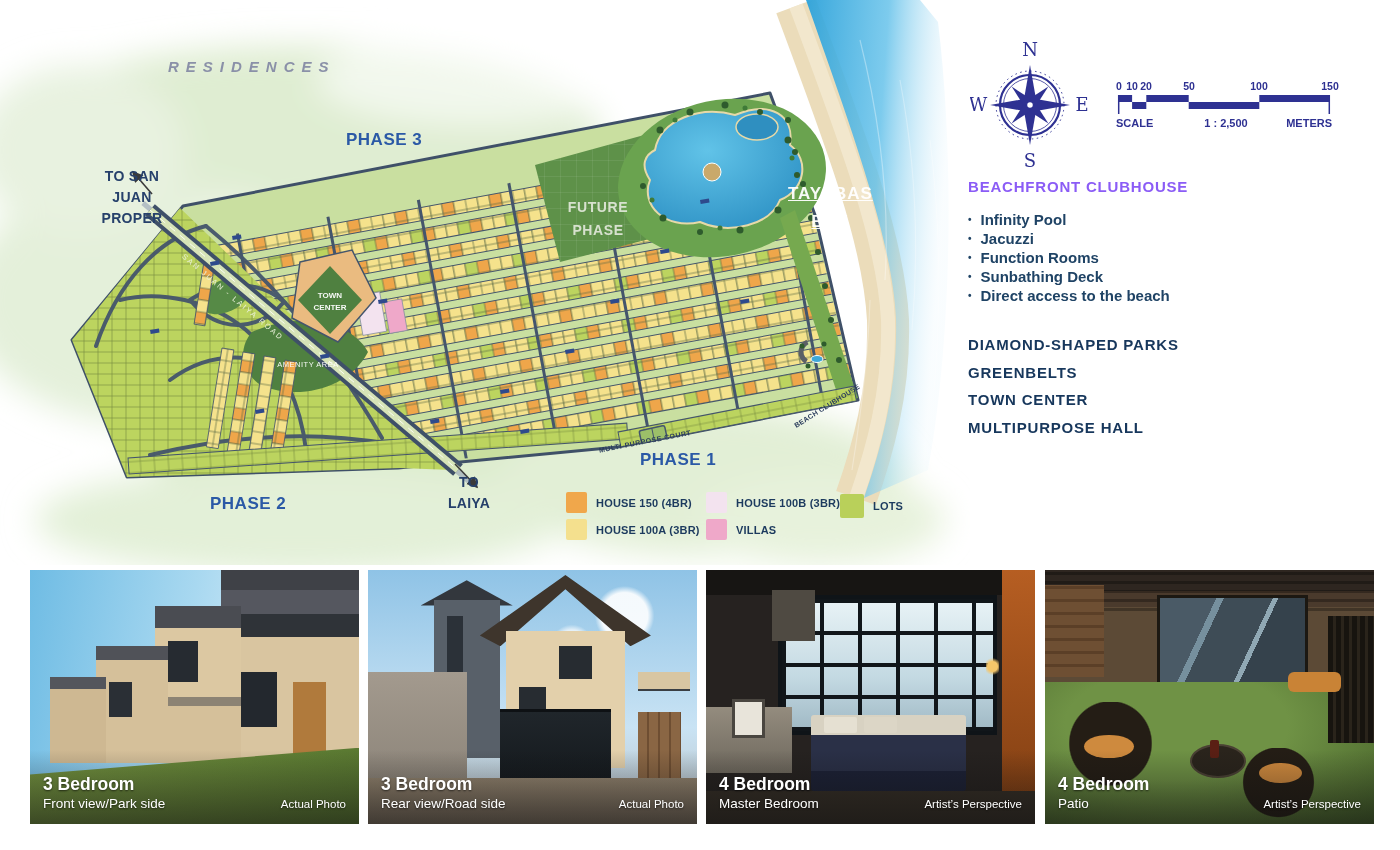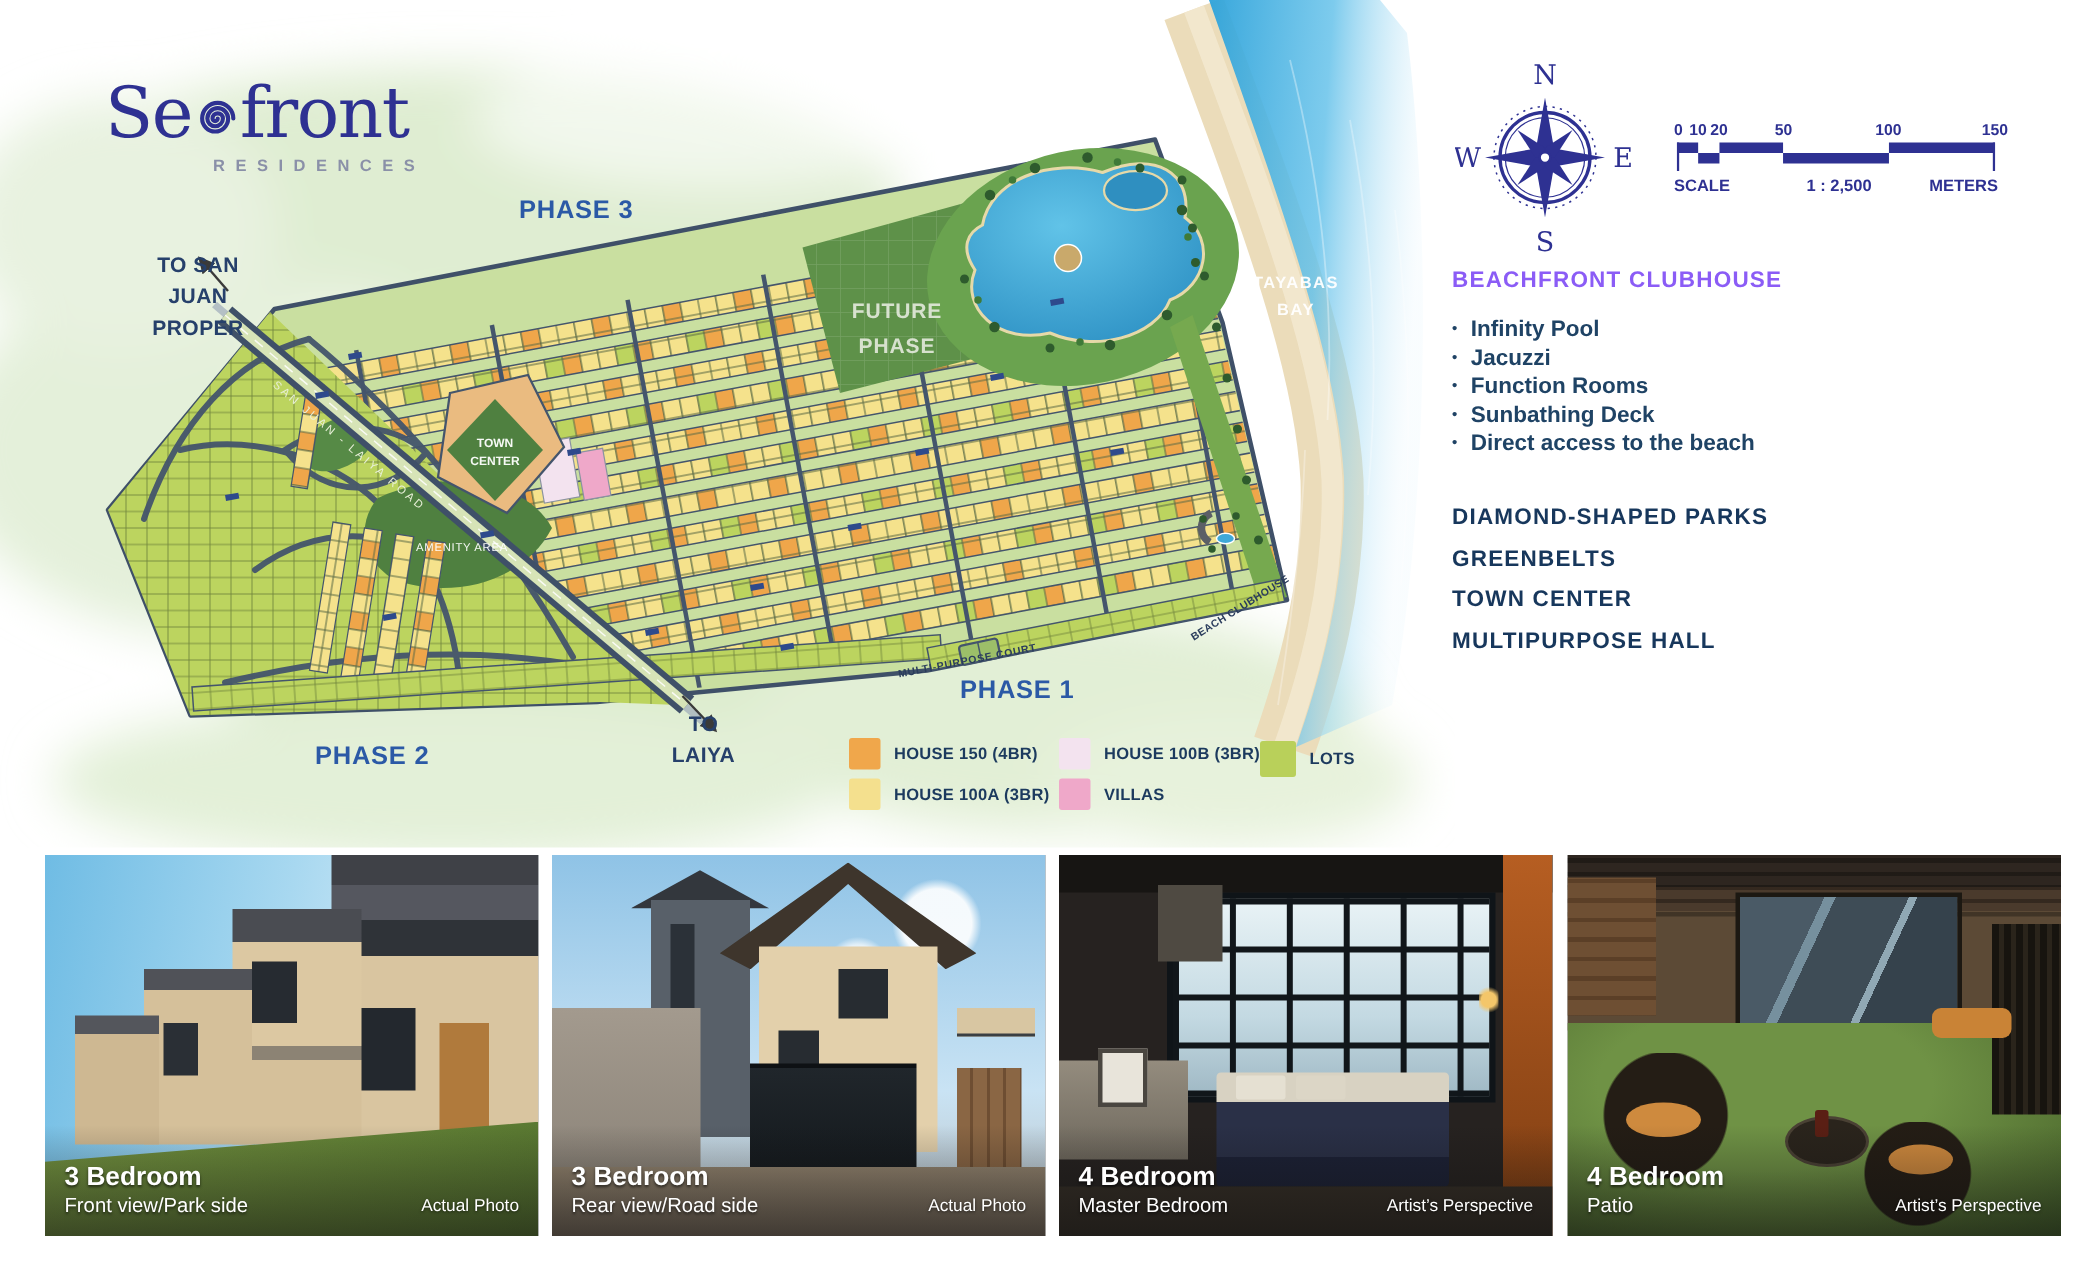--- a/index.html
+++ b/index.html
@@ -2,21 +2,21 @@
 <html><head>
 <meta charset="utf-8">
 <style>
   html,body{margin:0;padding:0;background:#ffffff;}
   .page{position:relative;width:1400px;height:850px;background:#fff;overflow:hidden;
         font-family:"Liberation Sans",sans-serif;}
   
   .logo{position:absolute;left:70px;top:52px;width:270px;color:#2E3192;}
   .logo-word{font-family:"DejaVu Serif",serif;font-size:47px;letter-spacing:-1px;line-height:1;white-space:nowrap;}
   .logo-word .spiral-svg{vertical-align:-3px;margin:0 1px;}
-  .logo-sub{margin-top:6px;margin-left:72px;font-size:11px;letter-spacing:7px;color:#8A90A8;font-weight:bold;}
+  .logo-sub{margin-top:6px;margin-left:98px;font-size:15px;letter-spacing:7px;color:#8A90A8;font-weight:bold;font-style:italic;}
   
   .mlabel{position:absolute;font-weight:bold;color:#2B59A6;}
   .phase{font-size:17px;letter-spacing:.5px;}
   .tiny-navy{font-size:14px;color:#26406B;font-weight:bold;line-height:1.5;text-align:center;letter-spacing:.3px;}
   .white-lab{color:rgba(255,255,255,.95);text-align:center;}
   
   .aside{position:absolute;left:968px;top:178px;width:402px;color:#1F4365;}
   .aside p{margin:0 0 22px 0;font-size:15.5px;line-height:21.5px;font-weight:bold;color:#214368;}
   .aside h3{margin:0 0 15px 0;font-size:15px;letter-spacing:.8px;color:#8b5cf6;}
   .amen{list-style:none;margin:0 0 26px 0;padding:0;}
@@ -255,33 +255,30 @@
     </g>
 
     <line x1="152" y1="194" x2="133" y2="172" stroke="#3A3A3A" stroke-width="1.6" marker-end="url(#ah)"></line>
     <line x1="455" y1="464" x2="477" y2="487" stroke="#3A3A3A" stroke-width="1.6" marker-end="url(#ah)"></line>
   </svg>
 
   <div class="mlabel phase" style="left:346px;top:130px;">PHASE 3</div>
   <div class="mlabel phase" style="left:210px;top:494px;">PHASE 2</div>
   <div class="mlabel phase" style="left:640px;top:450px;">PHASE 1</div>
   <div class="mlabel" style="left:560px;top:196px;width:76px;font-size:14px;line-height:1.65;letter-spacing:.6px;color:rgba(226,232,218,.92);text-align:center;">FUTURE PHASE</div>
-  <div class="mlabel white-lab" style="left:822px;top:180px;width:84px;font-size:11px;line-height:1.65;letter-spacing:1px;">TAYABAS BAY</div>
+  <div class="mlabel white-lab" style="left:788px;top:180px;width:84px;font-size:17px;line-height:1.65;letter-spacing:1px;text-decoration:underline;">TAYABAS BAY</div>
   <div class="tiny-navy" style="position:absolute;left:92px;top:166px;width:80px;">TO SAN JUAN PROPER</div>
   <div class="tiny-navy" style="position:absolute;left:438px;top:472px;width:62px;">TO LAIYA</div>
   <div class="mlabel white-lab" style="left:265px;top:360px;width:86px;font-size:7.5px;letter-spacing:.5px;font-weight:normal;">AMENITY AREA</div>
   <div class="mlabel white-lab" style="left:302px;top:290px;width:56px;font-size:8px;line-height:1.45;">TOWN CENTER</div>
   <div style="position:absolute;left:788px;top:398px;width:92px;font-size:7px;font-weight:bold;color:#2A3C5C;transform:rotate(-32deg);letter-spacing:.3px;">BEACH CLUBHOUSE</div>
   <div style="position:absolute;left:598px;top:436px;width:112px;font-size:7px;font-weight:bold;color:#2A3C5C;transform:rotate(-11deg);letter-spacing:.5px;">MULTI-PURPOSE COURT</div>
   <div style="position:absolute;left:186px;top:252px;width:160px;font-size:7.5px;color:#E8EFD8;letter-spacing:2px;transform:rotate(40deg);transform-origin:left top;white-space:nowrap;">SAN JUAN - LAIYA ROAD</div>
 
   <div class="logo">
-    <div class="logo-word"><span>Se</span><svg class="spiral-svg" width="30" height="30" viewBox="0 0 26 26">
-          <path d="M23 13 A9 9 0 0 0 5 13 A7.5 7.5 0 0 0 20 13 A6 6 0 0 0 8 13 A4.5 4.5 0 0 0 17 13 A3 3 0 0 0 11 13 A1.5 1.5 0 0 0 14 13" fill="none" stroke="#2E3192" stroke-width="2.4" stroke-linecap="round"></path>
-        </svg><span>front</span></div>
     <div class="logo-sub">RESIDENCES</div>
   </div>
 
   <svg width="120" height="132" viewBox="0 0 120 132" style="position:absolute;left:970px;top:38px;">
     <g fill="#2E3192" font-family="'DejaVu Serif',serif" font-size="18" text-anchor="middle">
       <text x="60" y="18">N</text>
       <text x="112" y="73">E</text>
       <text x="60" y="129">S</text>
       <text x="8" y="73">W</text>
     </g>

